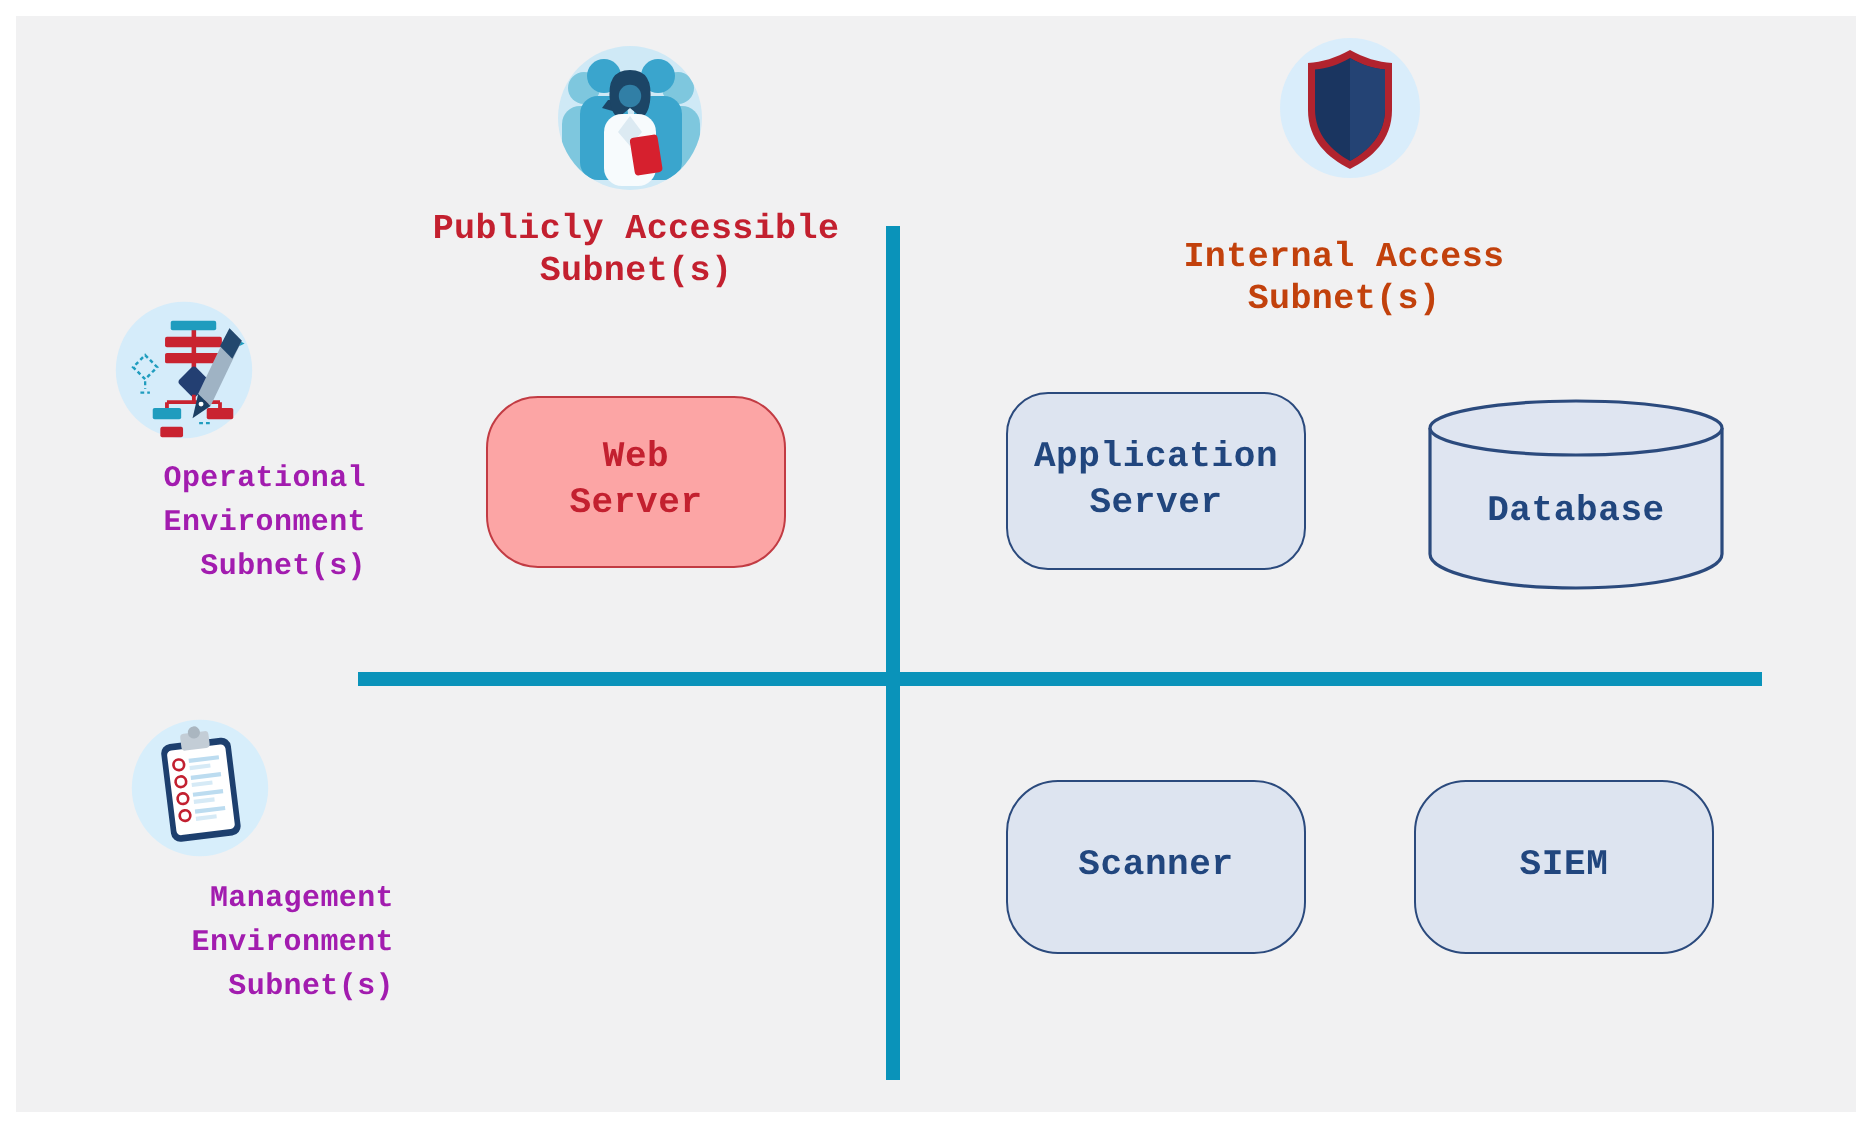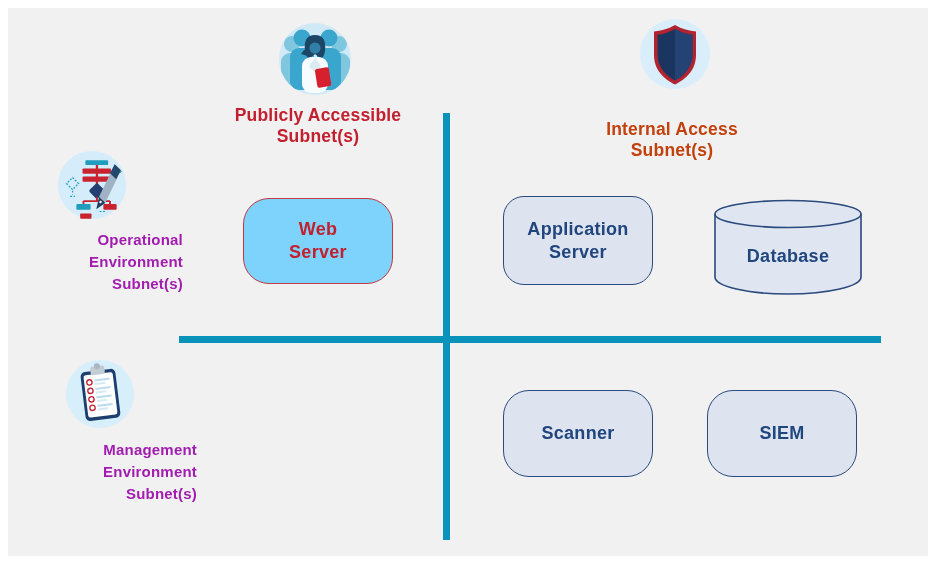--- a/index.html
+++ b/index.html
@@ -3,20 +3,21 @@
 <meta charset="utf-8">
 <style>
   html,body{margin:0;padding:0;}
   body{
     width:936px;height:568px;position:relative;background:#ffffff;
     font-family:"Liberation Sans",sans-serif;overflow:hidden;
   }
   .canvas{
     position:absolute;left:8px;top:8px;width:920px;height:548px;
     background:#f1f1f2;
+    font-family:Liberation Mono, monospace;
   }
   
   .divider{background:#0a93ba;position:absolute;}
   .divider-v{left:435px;top:105px;width:7px;height:427px;}
   .divider-h{left:171px;top:328px;width:702px;height:7px;}
   
   .col-header{
     position:absolute;text-align:center;white-space:pre-line;
     font-weight:700;font-size:17.5px;line-height:21px;letter-spacing:.2px;
   }
@@ -29,21 +30,21 @@
   }
   .row-header.operational{left:5px;top:221px;width:170px;}
   .row-header.management{left:19px;top:431px;width:170px;}
   
   .node{
     position:absolute;display:flex;align-items:center;justify-content:center;
     text-align:center;white-space:pre-line;font-weight:700;font-size:18px;
     line-height:23px;letter-spacing:.3px;border-radius:26px;box-sizing:border-box;
   }
   .node.public{
-    background:#7dd3fc;border:1.6px solid #c23b43;color:#c3202f;
+    background:#fca5a5;border:1.6px solid #c23b43;color:#c3202f;
   }
   .node.internal{
     background:#dde4f0;border:1.6px solid #2b4a7d;color:#21467e;
   }
   .node.web-server{left:235px;top:190px;width:150px;height:86px;}
   .node.application-server{left:495px;top:188px;width:150px;height:89px;border-radius:21px;}
   .node.bastion-host{left:235px;top:382px;width:150px;height:88px;}
   .node.scanner{left:495px;top:382px;width:150px;height:87px;}
   .node.siem{left:699px;top:382px;width:150px;height:87px;}
   

